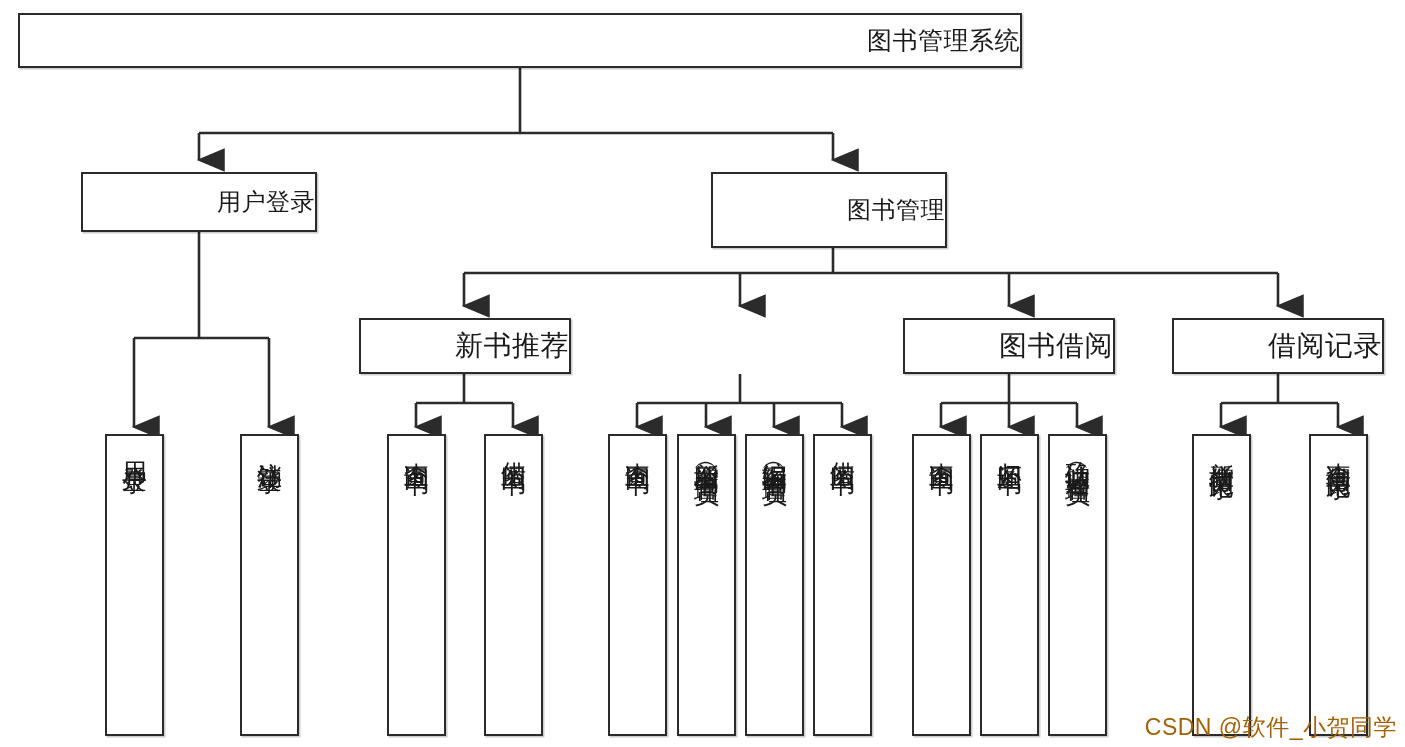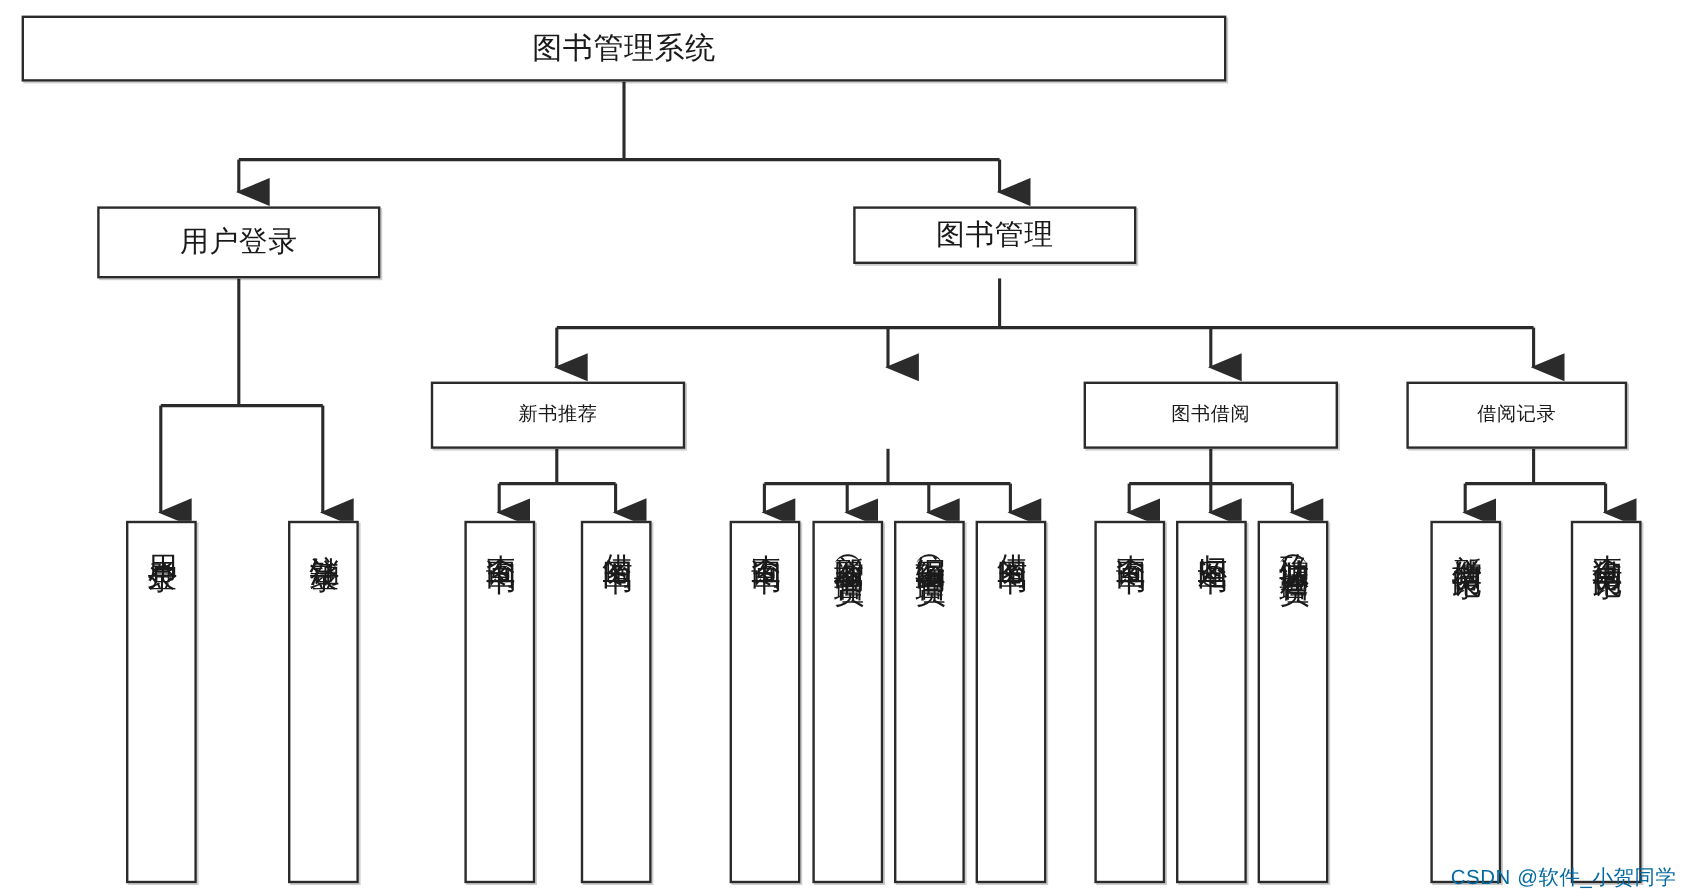--- a/index.html
+++ b/index.html
@@ -27,21 +27,21 @@
     height: 747px;
     pointer-events: none;
   }
   .node {
     position: absolute;
     box-sizing: border-box;
     background: #ffffff;
     border: 2px solid #2b2b2b;
     display: flex;
     align-items: center;
-    justify-content: center;
+    justify-content: flex-end;
     color: #1a1a1a;
     box-shadow: 1.5px 1.5px 0 rgba(0,0,0,0.20);
   }
   .node .label {
     text-align: center;
     line-height: 1.08;
     letter-spacing: 0.5px;
     font-weight: 400;
     white-space: pre-line;
   }
@@ -56,28 +56,28 @@
   }
   .node.vertical .label {
     writing-mode: vertical-rl;
     text-orientation: upright;
     font-size: 25px;
     letter-spacing: 3px;
     line-height: 1;
   }
   .node.root .label { font-size: 25px; }
   .node.lvl2 .label { font-size: 24px; }
-  .node.lvl3 .label { font-size: 16px; }
+  .node.lvl3 .label { font-size: 28px; }
 
   .watermark {
     position: absolute;
     right: 8px;
     bottom: 4px;
-    font-size: 17px;
-    color: #0369a1;
+    font-size: 23px;
+    color: #a16207;
     letter-spacing: 0.5px;
     user-select: none;
     white-space: nowrap;
   }
 </style>
 </head>
 <body>
 
 <div id="diagram-root">
 
@@ -134,34 +134,34 @@
   </svg>
 
   <div class="node root horizontal" style="left:18px; top:13px; width:1004px; height:55px;">
     <span class="label">图书管理系统</span>
   </div>
 
   <div class="node lvl2 horizontal" style="left:81px; top:172px; width:236px; height:60px;">
     <span class="label">用户登录</span>
   </div>
 
-  <div class="node lvl2 horizontal" style="left:711px; top:172px; width:236px; height:48px;">
+  <div class="node lvl2 horizontal" style="left:711px; top:172px; width:236px; height:76px;">
     <span class="label">图书管理</span>
   </div>
 
   <div class="node lvl3 horizontal" style="left:359px; top:318px; width:212px; height:56px;">
     <span class="label">新书推荐</span>
   </div>
 
 
   <div class="node lvl3 horizontal" style="left:903px; top:318px; width:212px; height:56px;">
     <span class="label">图书借阅</span>
   </div>
 
-  <div class="node lvl3 horizontal" style="left:1172px; top:318px; width:184px; height:56px;">
+  <div class="node lvl3 horizontal" style="left:1172px; top:318px; width:212px; height:56px;">
     <span class="label">借阅记录</span>
   </div>
 
   <div class="node vertical" style="left:105px; top:434px; width:59px; height:302px;">
     <span class="label">用户登录</span>
   </div>
 
   <div class="node vertical" style="left:240px; top:434px; width:59px; height:302px;">
     <span class="label">注销登录</span>
   </div>

